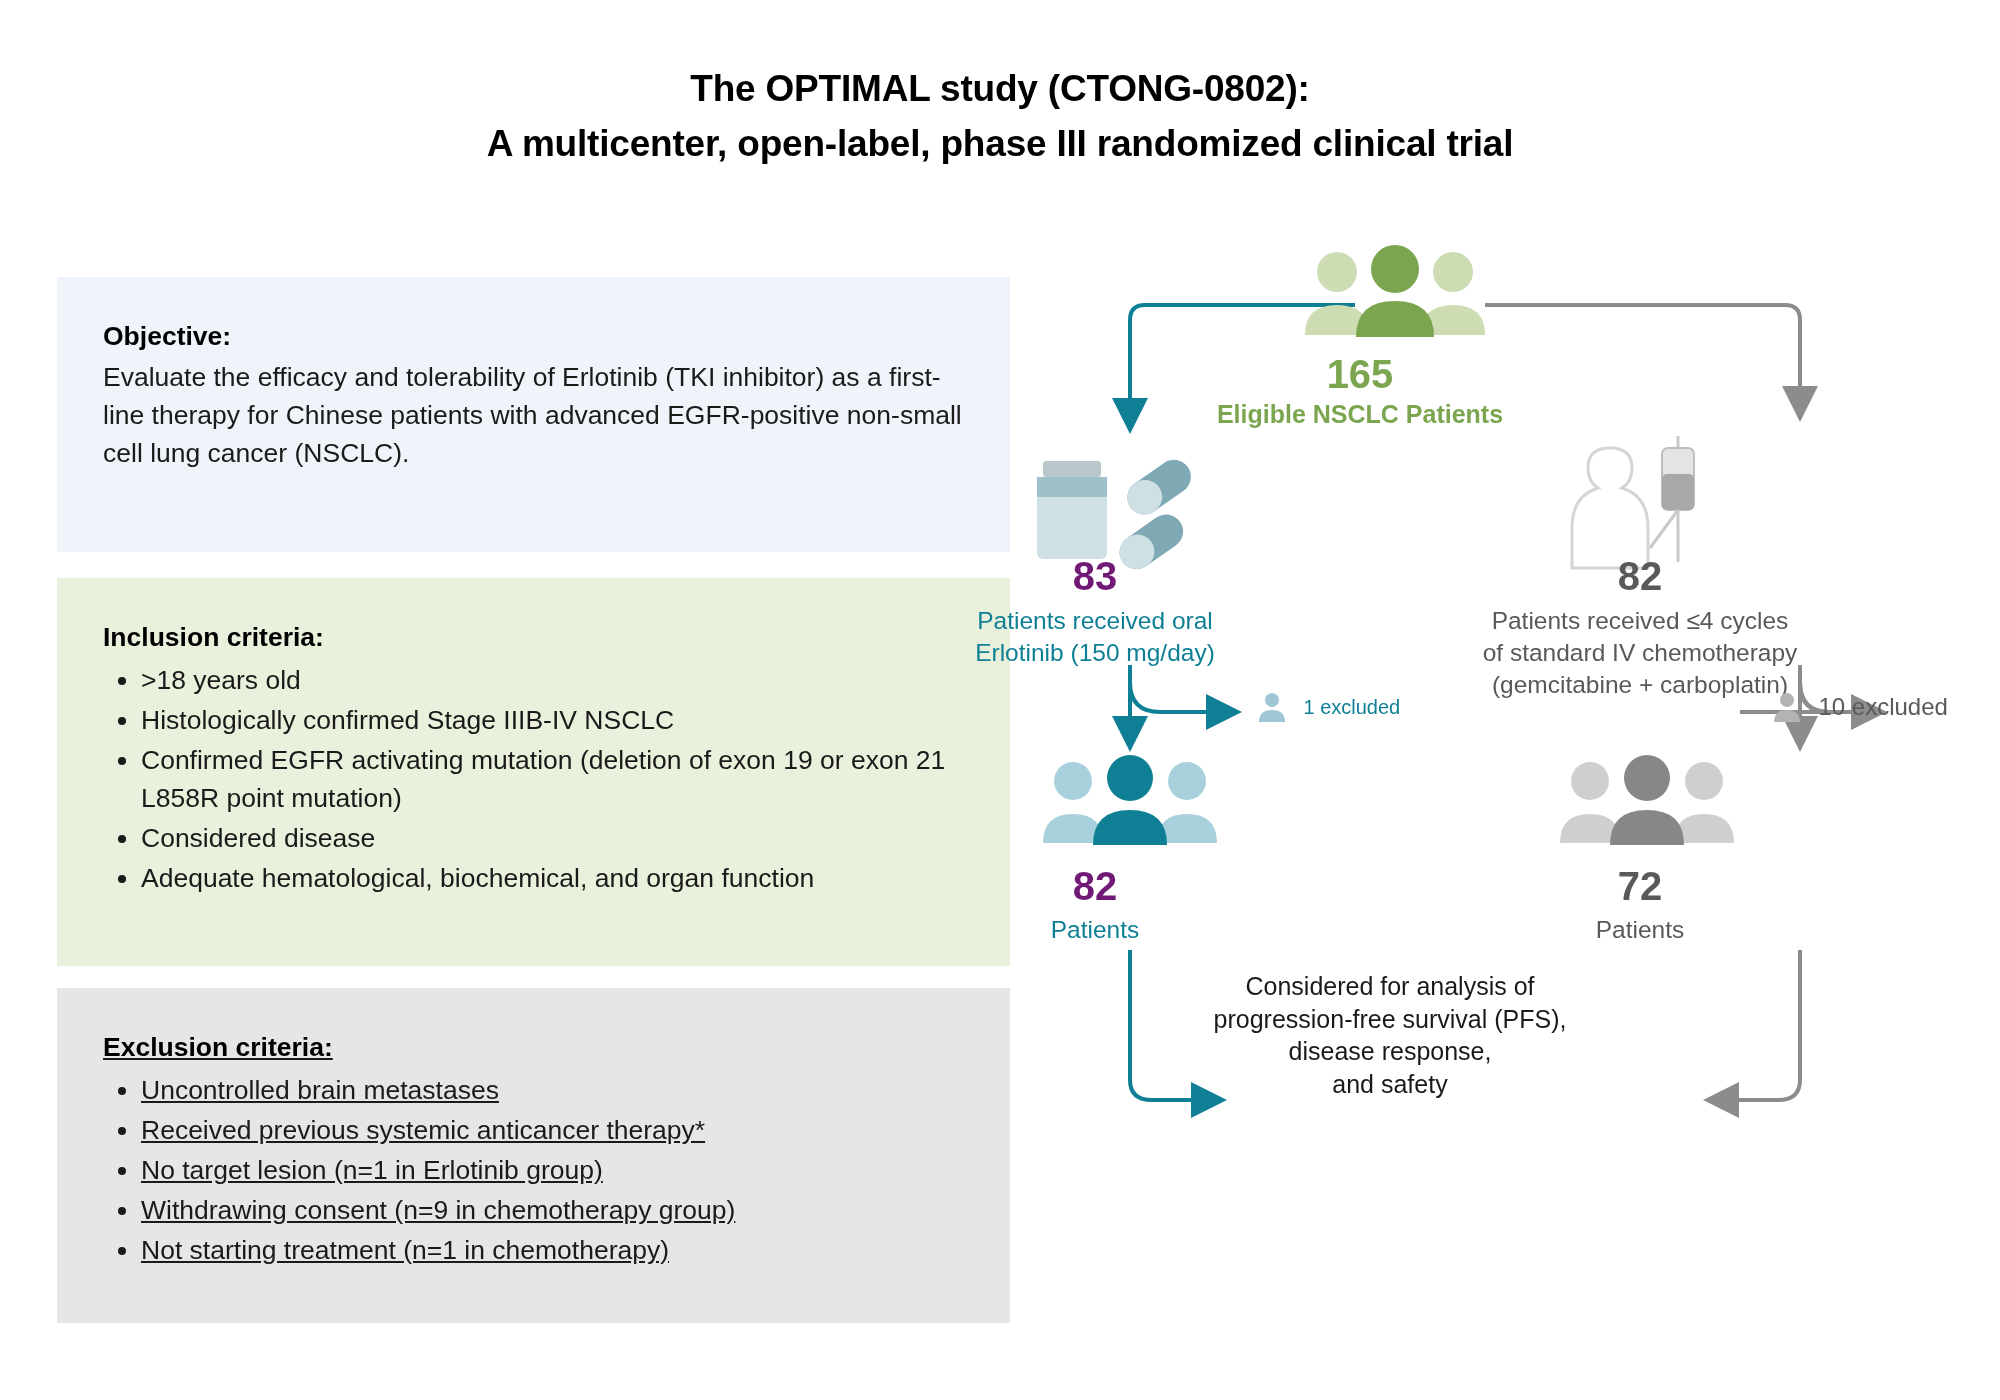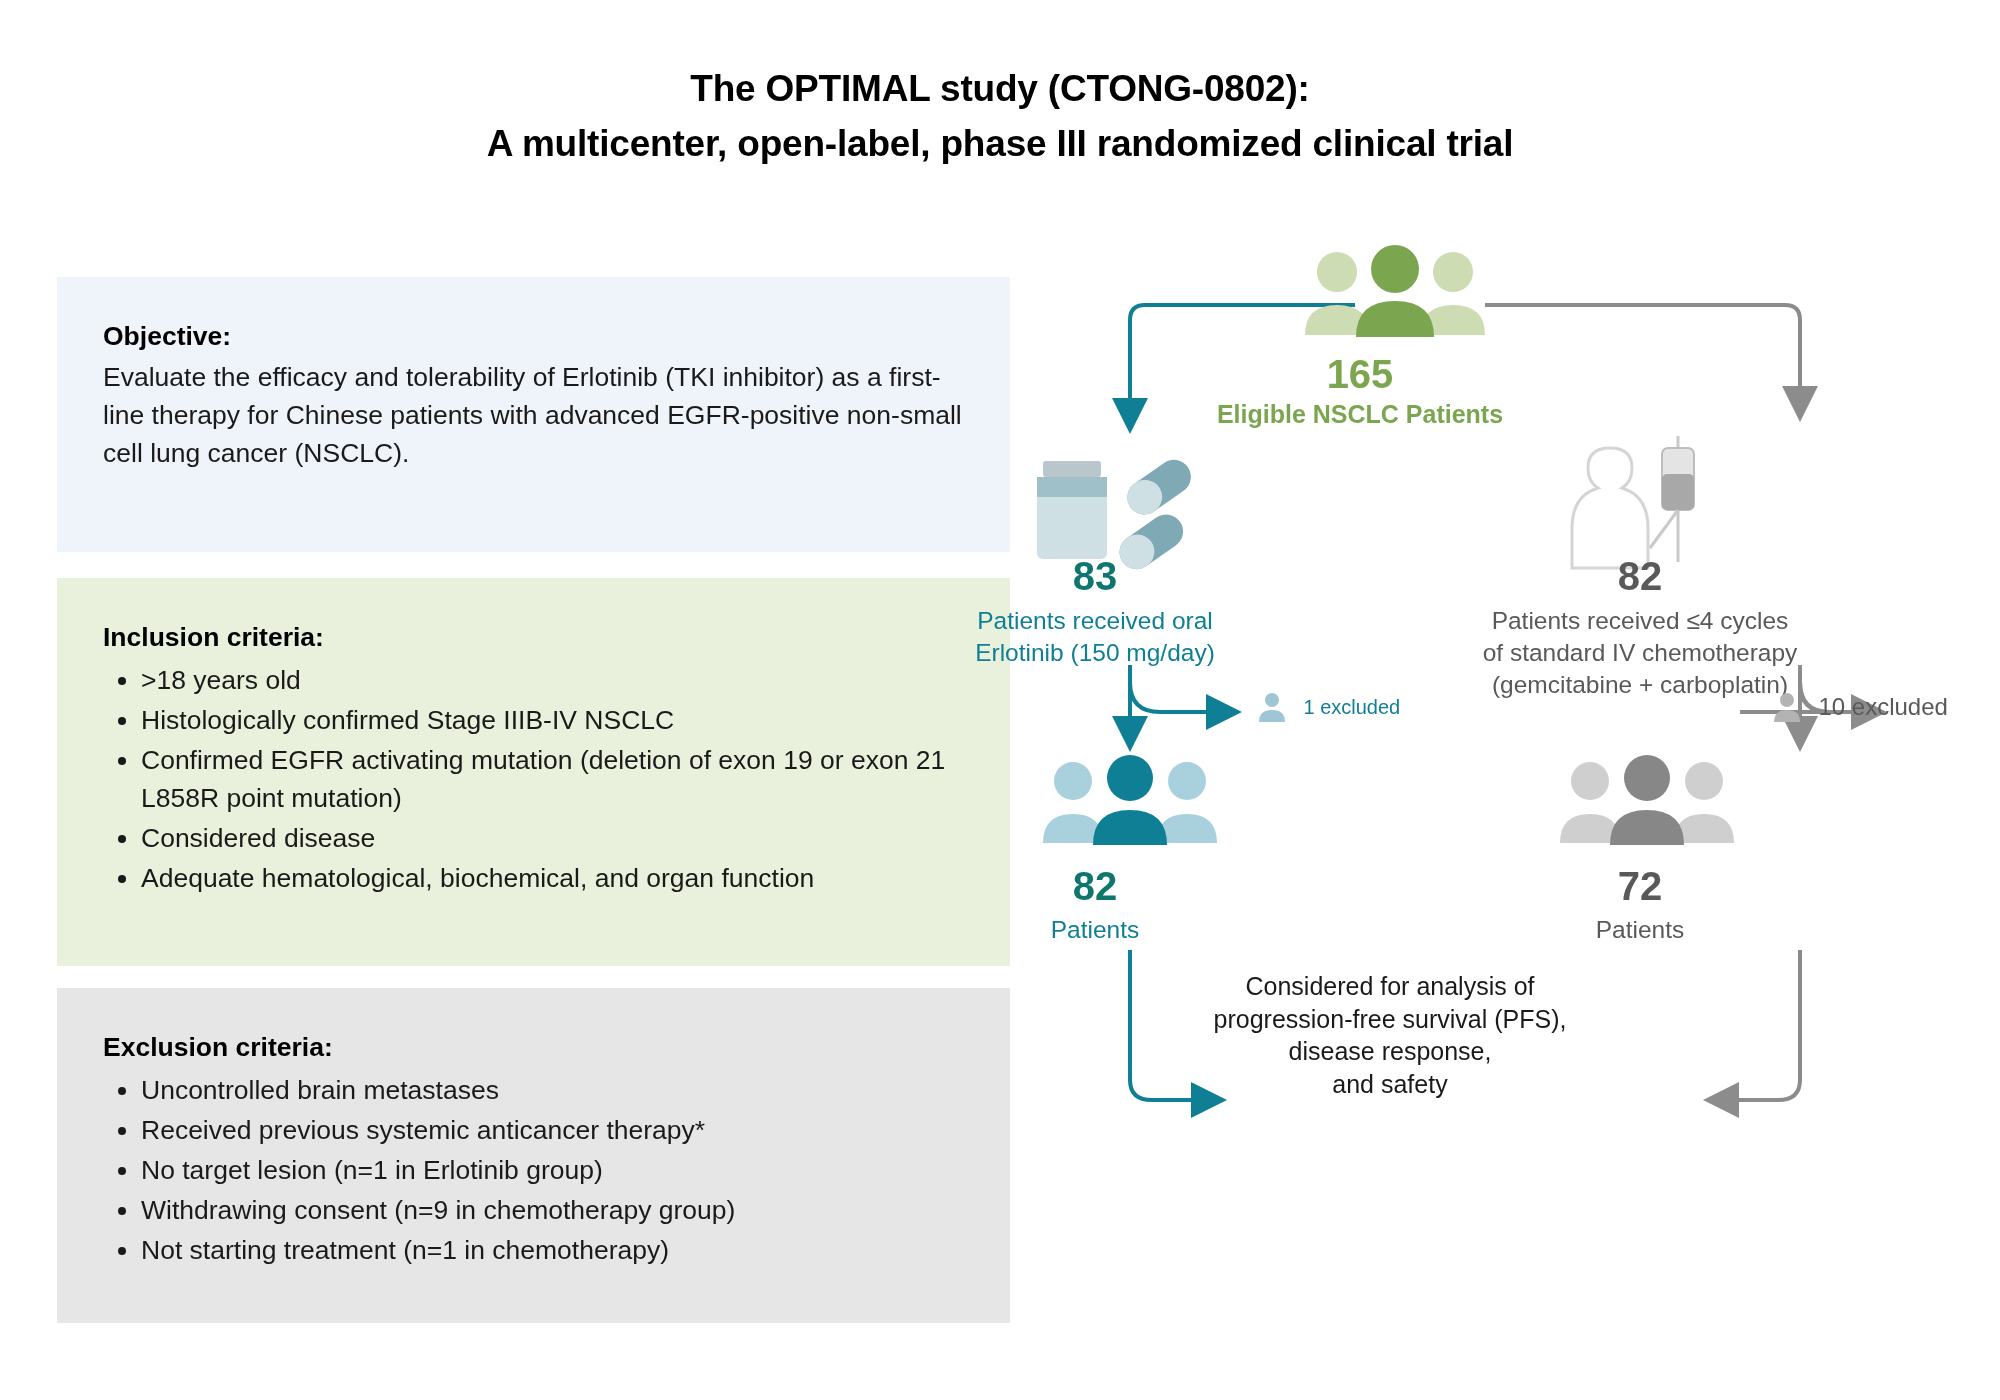--- a/index.html
+++ b/index.html
@@ -46,20 +46,21 @@
   }
   .panel-inclusion {
     top: 578px;
     height: 388px;
     background: #e9f1dc;
   }
   .panel-exclusion {
     top: 988px;
     height: 335px;
     background: #e6e6e6;
+    text-decoration: underline;
   }
   .panel h3 {
     margin: 0 0 4px 0;
     font-size: 26.5px;
     font-weight: bold;
     line-height: 1.45;
     color: #000;
   }
   .panel p {
     margin: 0;
@@ -96,21 +97,21 @@
     position: absolute;
     text-align: center;
     line-height: 1.3;
   }
 
   .big-num {
     font-size: 40px;
     font-weight: bold;
   }
   .num-green { color: #7ba64f; }
-  .num-teal  { color: #0f766e; }
+  .num-teal  { color: #701a75; }
   .num-gray  { color: #595959; }
 
   .lbl-green {
     font-size: 25px;
     font-weight: bold;
     color: #7ba64f;
   }
   .lbl-teal {
     font-size: 24.5px;
     color: #0f7f95;

